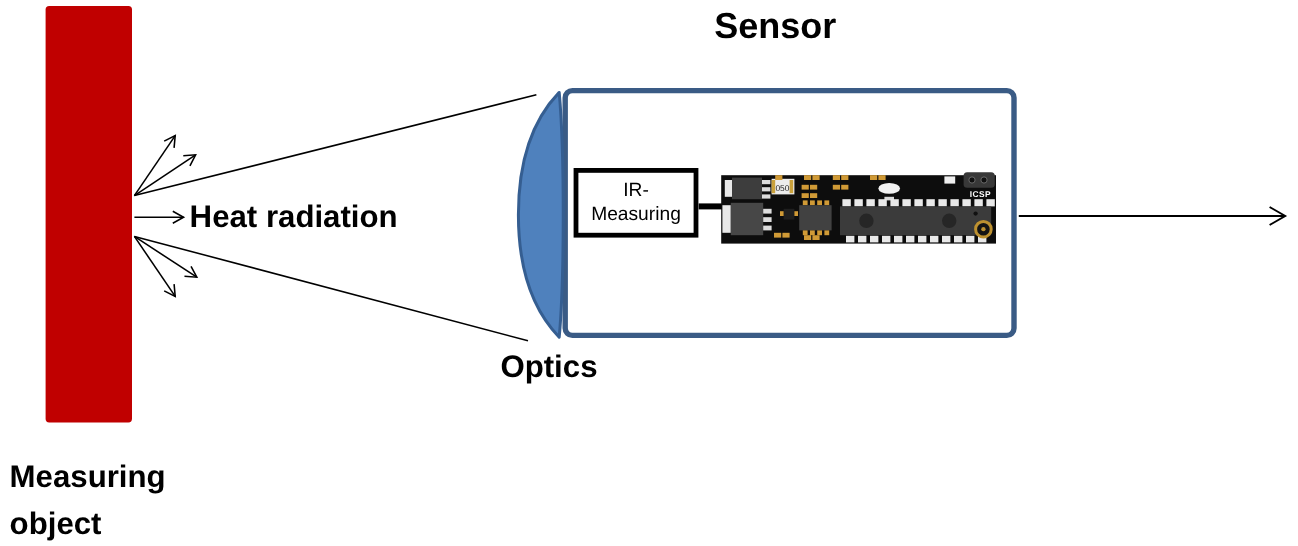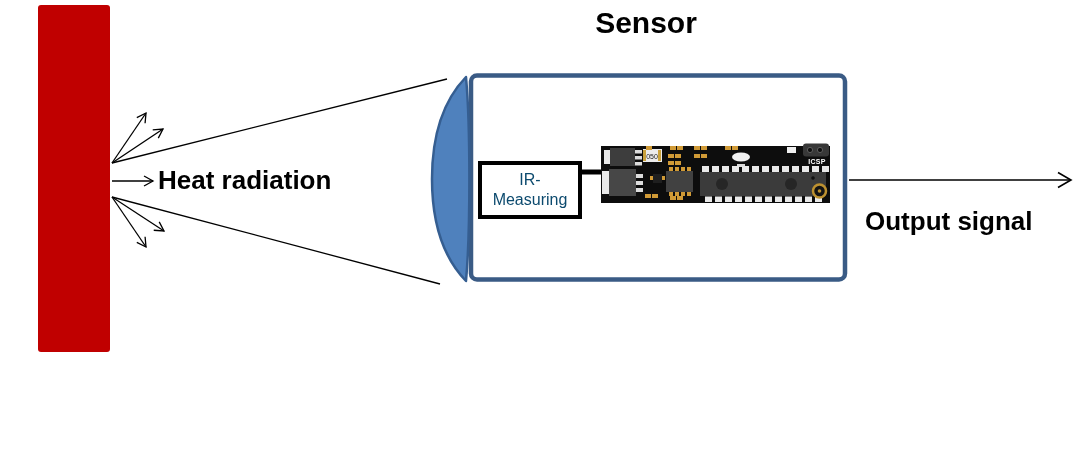--- a/index.html
+++ b/index.html
@@ -9,24 +9,24 @@
   }
   #art{position:absolute;left:0;top:0;}
   .lbl{position:absolute;font-weight:bold;color:#000;white-space:nowrap;}
   .lbl-sensor{left:560px;top:6px;width:172px;font-size:30px;text-align:center;}
   .lbl-heat{left:158px;top:165px;font-size:26px;}
   .lbl-optics{left:417px;top:290px;font-size:26px;}
   .lbl-output{left:865px;top:206px;font-size:26px;}
   .lbl-elektronics{left:599px;top:118px;font-size:19px;}
   .lbl-measuring{left:8px;top:378px;width:180px;font-size:26px;line-height:39px;white-space:normal;}
   .ir-box{
-    position:absolute;left:478px;top:161px;width:104px;height:58px;
+    position:absolute;left:478px;top:140px;width:104px;height:58px;
     border:4px solid #000;background:#fff;box-sizing:border-box;
     display:flex;flex-direction:column;align-items:center;justify-content:center;
-    font-size:16px;line-height:20px;color:#0c4a6e;text-align:center;
+    font-size:16px;line-height:20px;color:#000000;text-align:center;
   }
 </style>
 </head>
 <body>
 
 <div id="canvas">
 
   <svg id="art" width="1082" height="455" viewBox="0 0 1082 455">
     <defs>
       <marker id="chevSmall" markerWidth="13" markerHeight="14" refX="11" refY="7" orient="auto" markerUnits="userSpaceOnUse">
@@ -175,20 +175,21 @@
 
       <g>
         <circle cx="819.5" cy="191" r="6.5" fill="#141414" stroke="#bd9130" stroke-width="2.5"></circle>
         <circle cx="819.5" cy="191" r="1.8" fill="#bd9130"></circle>
       </g>
     </g>
   </svg>
 
   <div class="lbl lbl-sensor">Sensor</div>
   <div class="lbl lbl-heat">Heat radiation</div>
-  <div class="lbl lbl-output">Output signal</div>
+  <div class="lbl lbl-optics">Optics</div>
+  <div class="lbl lbl-measuring">Measuring object</div>
 
   <div class="ir-box">
     <span>IR-</span>
     <span>Measuring</span>
   </div>
 
 </div>
 
 </body></html>

